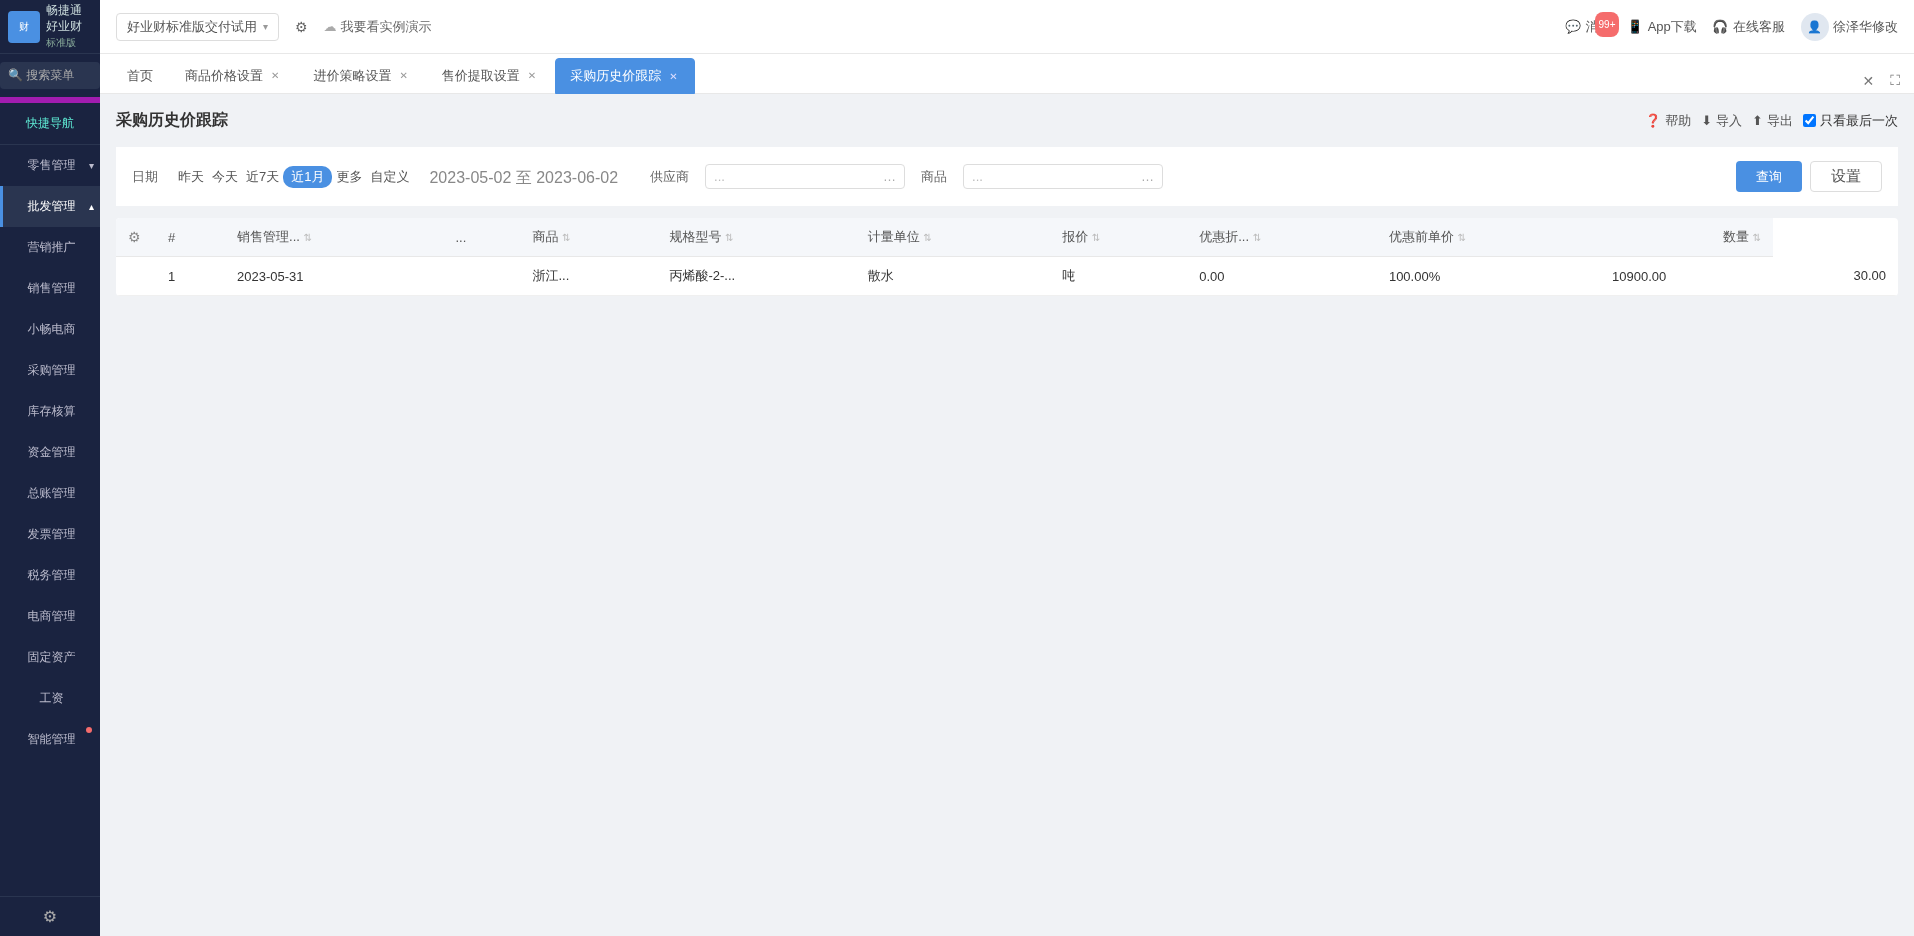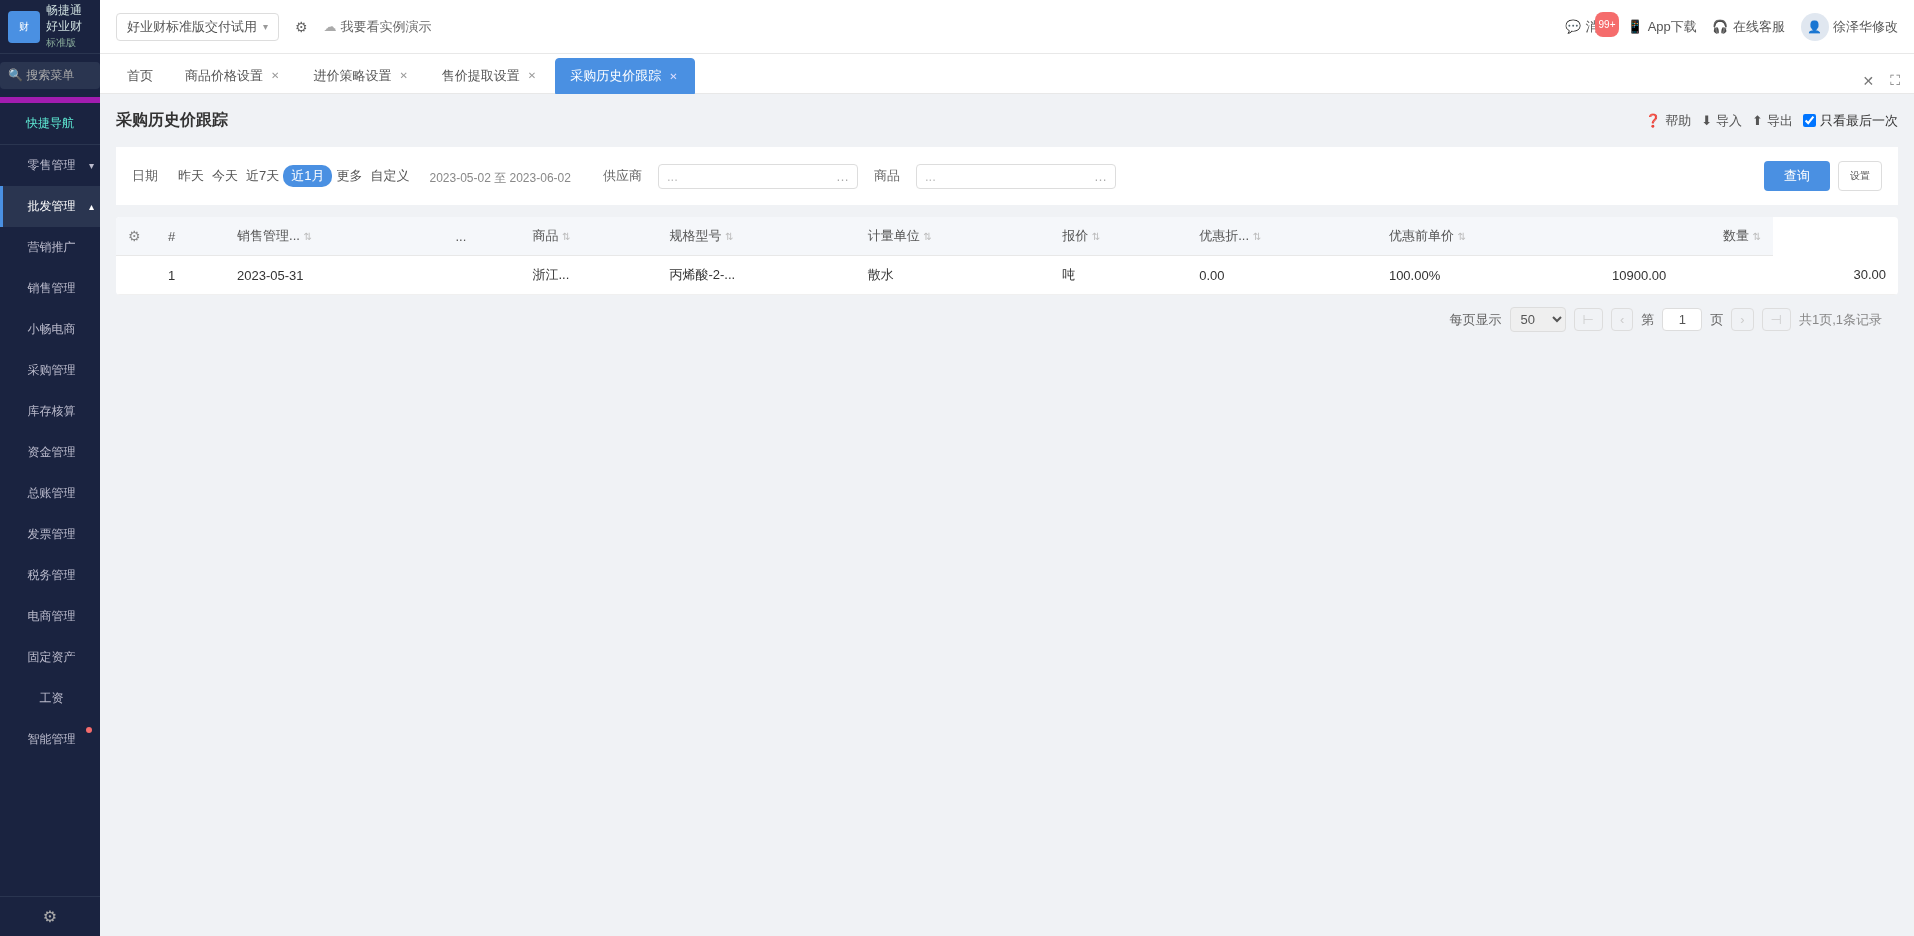--- a/index.html
+++ b/index.html
@@ -57,25 +57,25 @@
     .page-action-checkbox { display: flex; align-items: center; gap: 4px; font-size: 13px; }
     .page-action-checkbox input { cursor: pointer; }
 
     
     .filter-area { background: #fff; border-radius: 0; padding: 14px 16px; margin-bottom: 12px; }
     .filter-row { display: flex; align-items: center; gap: 16px; flex-wrap: wrap; }
     .filter-label { color: #666; font-size: 13px; flex-shrink: 0; }
     .filter-date-btns { display: flex; align-items: center; }
     .filter-date-btn { background: none; border: none; cursor: pointer; font-size: 13px; color: #555; padding: 2px 4px; border-radius: 4px; }
     .filter-date-btn.active { background: #4a90e2; color: #fff; border-radius: 10px; padding: 2px 8px; }
-    .filter-date-range { font-size: 12px; color: #888; margin-top: 4px; }
+    .filter-date-range { font-size: 16px; color: #888; margin-top: 4px; }
     .filter-separator { color: #ddd; }
     .filter-input { border: 1px solid #ddd; border-radius: 4px; padding: 4px 8px; font-size: 13px; color: #555; cursor: pointer; min-width: 120px; display: flex; align-items: center; justify-content: space-between; }
     .filter-query-btn { background: #4a90e2; color: #fff; border: none; border-radius: 4px; padding: 6px 20px; cursor: pointer; font-size: 13px; margin-left: auto; }
-    .filter-settings-btn { border: 1px solid #ddd; background: #fff; color: #555; border-radius: 4px; padding: 5px 11px; cursor: pointer; font-size: 10px; }
+    .filter-settings-btn { border: 1px solid #ddd; background: #fff; color: #555; border-radius: 4px; padding: 5px 20px; cursor: pointer; font-size: 15px; }
 
     
     .table-wrapper { background: #fff; border-radius: 4px; overflow: hidden; }
     .table { width: 100%; border-collapse: collapse; font-size: 13px; }
     .table th { background: #f5f7fa; border-bottom: 1px solid #e8e8e8; padding: 10px 12px; text-align: left; color: #555; font-weight: normal; white-space: nowrap; }
     .table td { padding: 10px 12px; border-bottom: 1px solid #f0f0f0; color: #333; white-space: nowrap; }
     .table th .sort-icon { color: #bbb; font-size: 10px; cursor: pointer; }
     .table-settings-th { width: 40px; }
     .table-settings-icon { color: #888; cursor: pointer; font-size: 14px; }
 
@@ -333,31 +333,15 @@
             <td>吨</td>
             <td>0.00</td>
             <td>100.00%</td>
             <td>10900.00</td>
             <td style="text-align:right;">30.00</td>
           </tr>
         </tbody>
       </table>
     </div>
 
-    <div class="pagination">
-      <span class="pagination-label">每页显示</span>
-      <select class="pagination-select">
-        <option value="20">20</option>
-        <option value="50" selected="">50</option>
-        <option value="100">100</option>
-      </select>
-      <button class="pagination-btn" disabled="">⊢</button>
-      <button class="pagination-btn" disabled="">‹</button>
-      <span class="pagination-label">第</span>
-      <input class="pagination-page" type="text" value="1" style="">
-      <span class="pagination-label">页</span>
-      <button class="pagination-btn" disabled="">›</button>
-      <button class="pagination-btn" disabled="">⊣</button>
-      <span class="pagination-info">共1页,1条记录</span>
-    </div>
 
   </div>
 </div>
 
 </body></html>

